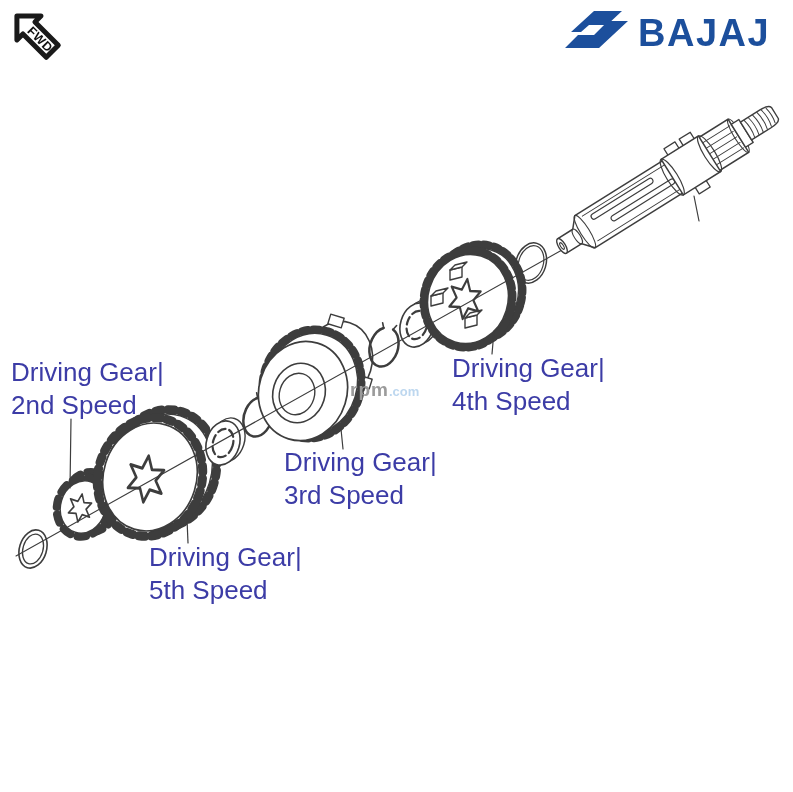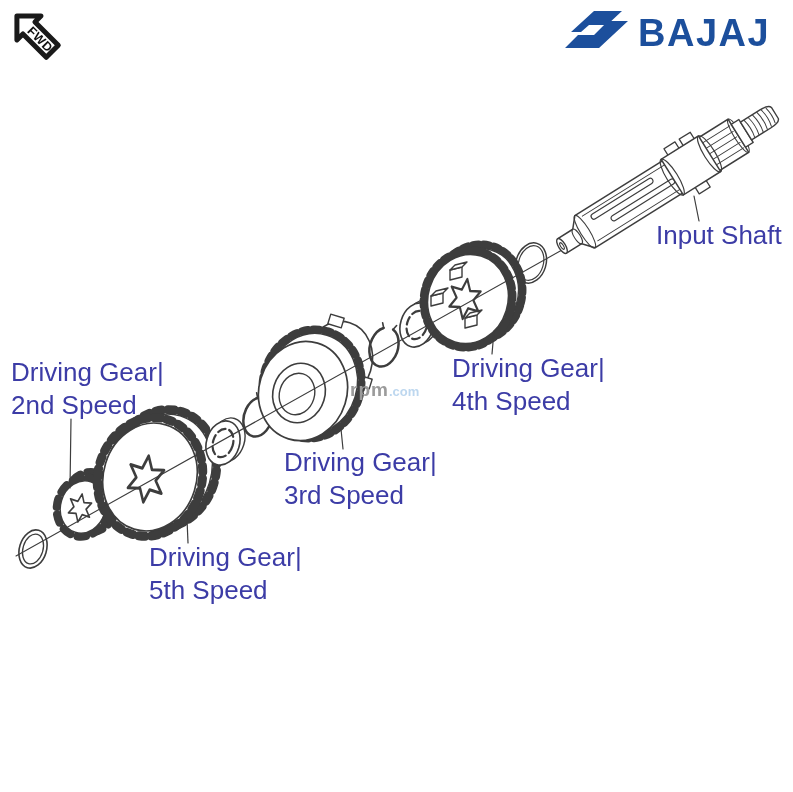--- a/index.html
+++ b/index.html
@@ -166,19 +166,18 @@
 </svg>
 
 <div class="part-label" id="label-gear-2nd">Driving Gear|
 2nd Speed</div>
 <div class="part-label" id="label-gear-5th">Driving Gear|
 5th Speed</div>
 <div class="part-label" id="label-gear-3rd">Driving Gear|
 3rd Speed</div>
 <div class="part-label" id="label-gear-4th">Driving Gear|
 4th Speed</div>
-<div class="part-label" id="label-input-shaft">Input Shaft</div>
 
 <div class="watermark">
   <span>rpm</span><span class="tld">.com</span>
 </div>
 
 </div>
 
 </body></html>

